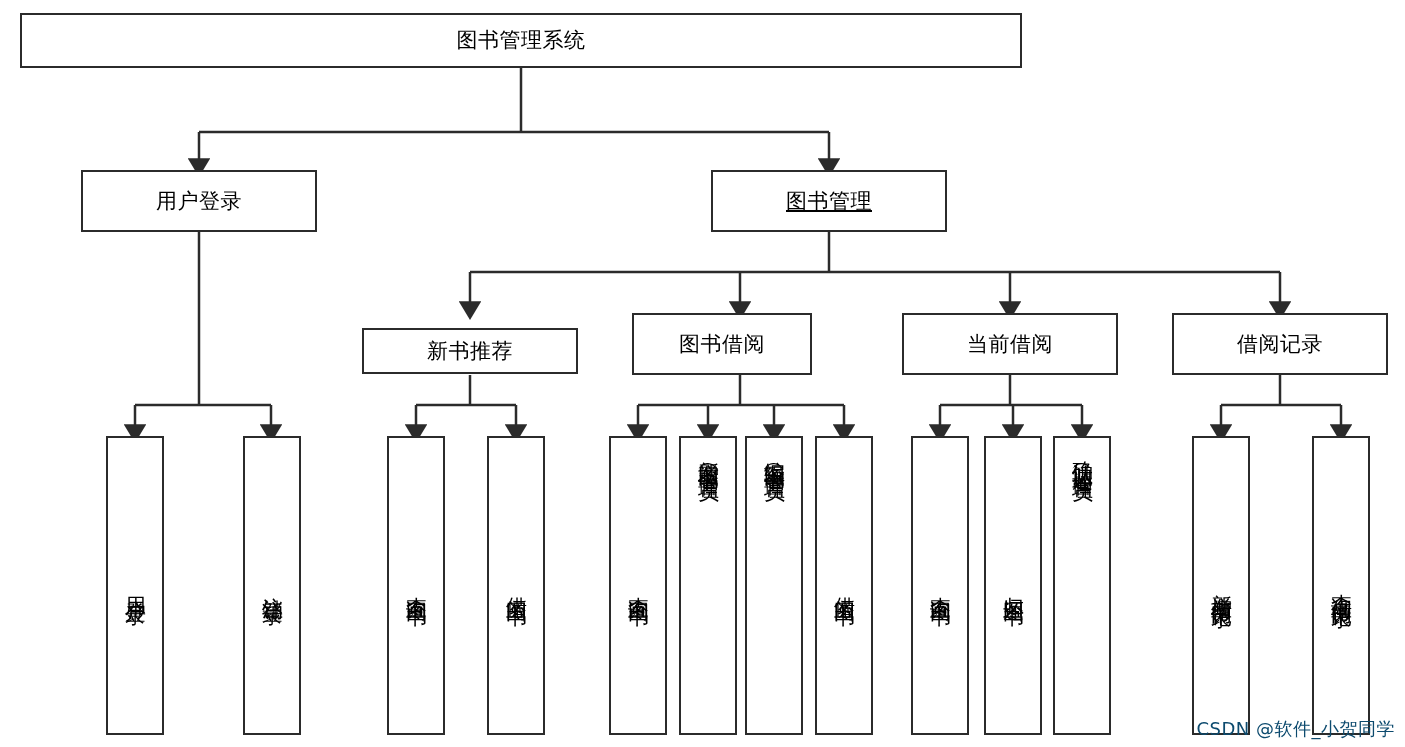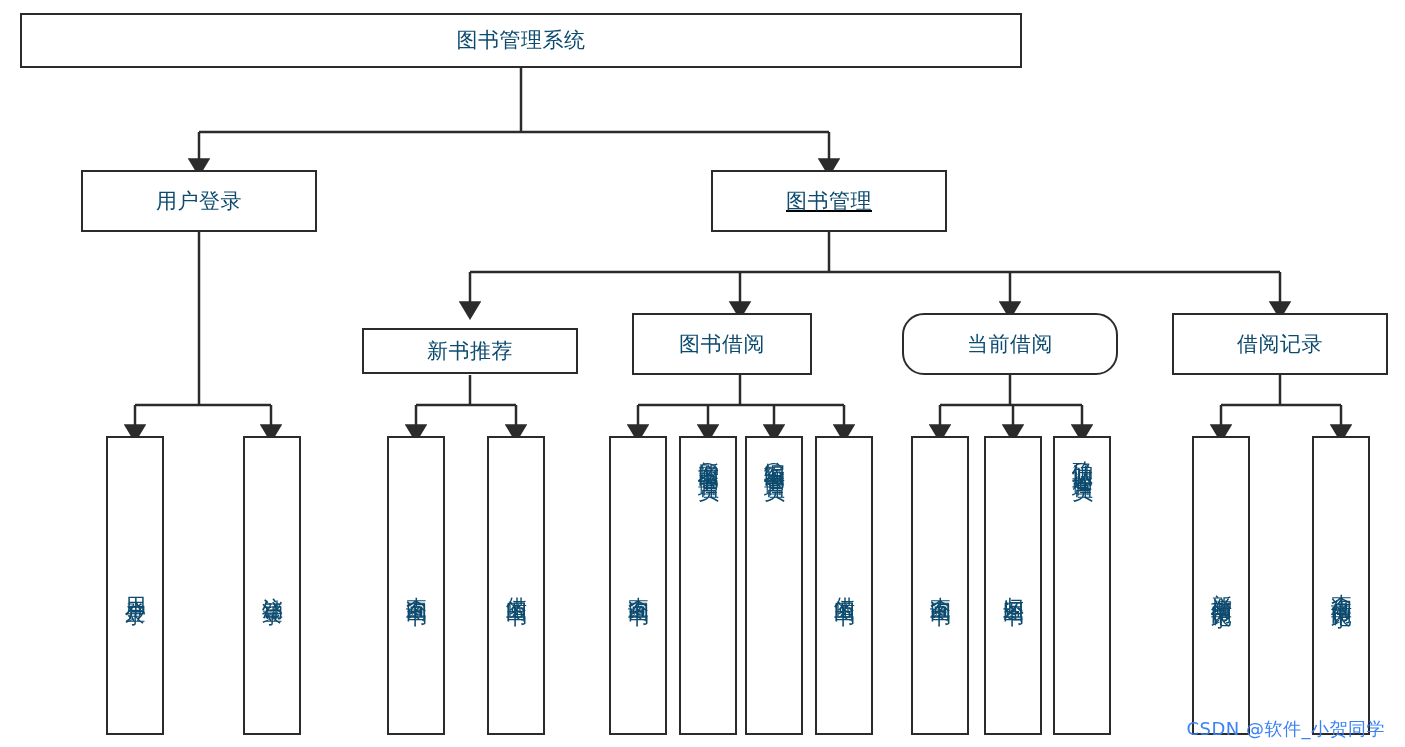--- a/index.html
+++ b/index.html
@@ -31,21 +31,21 @@
     position: absolute;
     box-sizing: border-box;
     background: #ffffff;
     border: 2px solid #2b2b2b;
     display: flex;
     align-items: center;
     justify-content: center;
     overflow: hidden;
   }
   .node-label {
-    color: #0c4a6e;
+    color: #000000;
     font-size: 21px;
     line-height: 1.18;
     letter-spacing: 0.5px;
     white-space: nowrap;
   }
   .node.vertical {
     align-items: flex-start;
     justify-content: center;
     padding-top: 6px;
   }
@@ -57,23 +57,23 @@
     letter-spacing: 3px;
     line-height: 1;
     white-space: nowrap;
   }
   .node.vertical.midfill {
     align-items: center;
     padding-top: 0;
   }
   .watermark {
     position: absolute;
-    right: 20px;
+    right: 10px;
     bottom: 6px;
-    color: #3b82f6;
+    color: #0c4a6e;
     font-size: 18px;
     letter-spacing: 0.5px;
     white-space: nowrap;
     user-select: none;
   }
 </style>
 </head>
 <body>
 
 <div id="diagram-root">
@@ -143,21 +143,21 @@
   <div class="node" id="node-book-management" style="left: 711px; top: 170px; width: 236px; height: 62px; text-decoration: underline;">
     <span class="node-label">图书管理</span>
   </div>
 
   <div class="node" id="node-new-book-recommend" style="left: 362px; top: 328px; width: 216px; height: 46px; align-items: center;">
     <span class="node-label">新书推荐</span>
   </div>
   <div class="node" id="node-book-borrow" style="left: 632px; top: 313px; width: 180px; height: 62px;">
     <span class="node-label">图书借阅</span>
   </div>
-  <div class="node" id="node-current-borrow" style="left: 902px; top: 313px; width: 216px; height: 62px; border-radius: 22px;">
+  <div class="node" id="node-current-borrow" style="left: 902px; top: 313px; width: 216px; height: 62px;">
     <span class="node-label">当前借阅</span>
   </div>
   <div class="node" id="node-borrow-record" style="left: 1172px; top: 313px; width: 216px; height: 62px;">
     <span class="node-label">借阅记录</span>
   </div>
 
   <div class="node vertical midfill" id="leaf-0" style="left: 106px; top: 436px; width: 58px; height: 299px;">
     <span class="node-label">用户登录</span>
   </div>
   <div class="node vertical midfill" id="leaf-1" style="left: 243px; top: 436px; width: 58px; height: 299px;">

